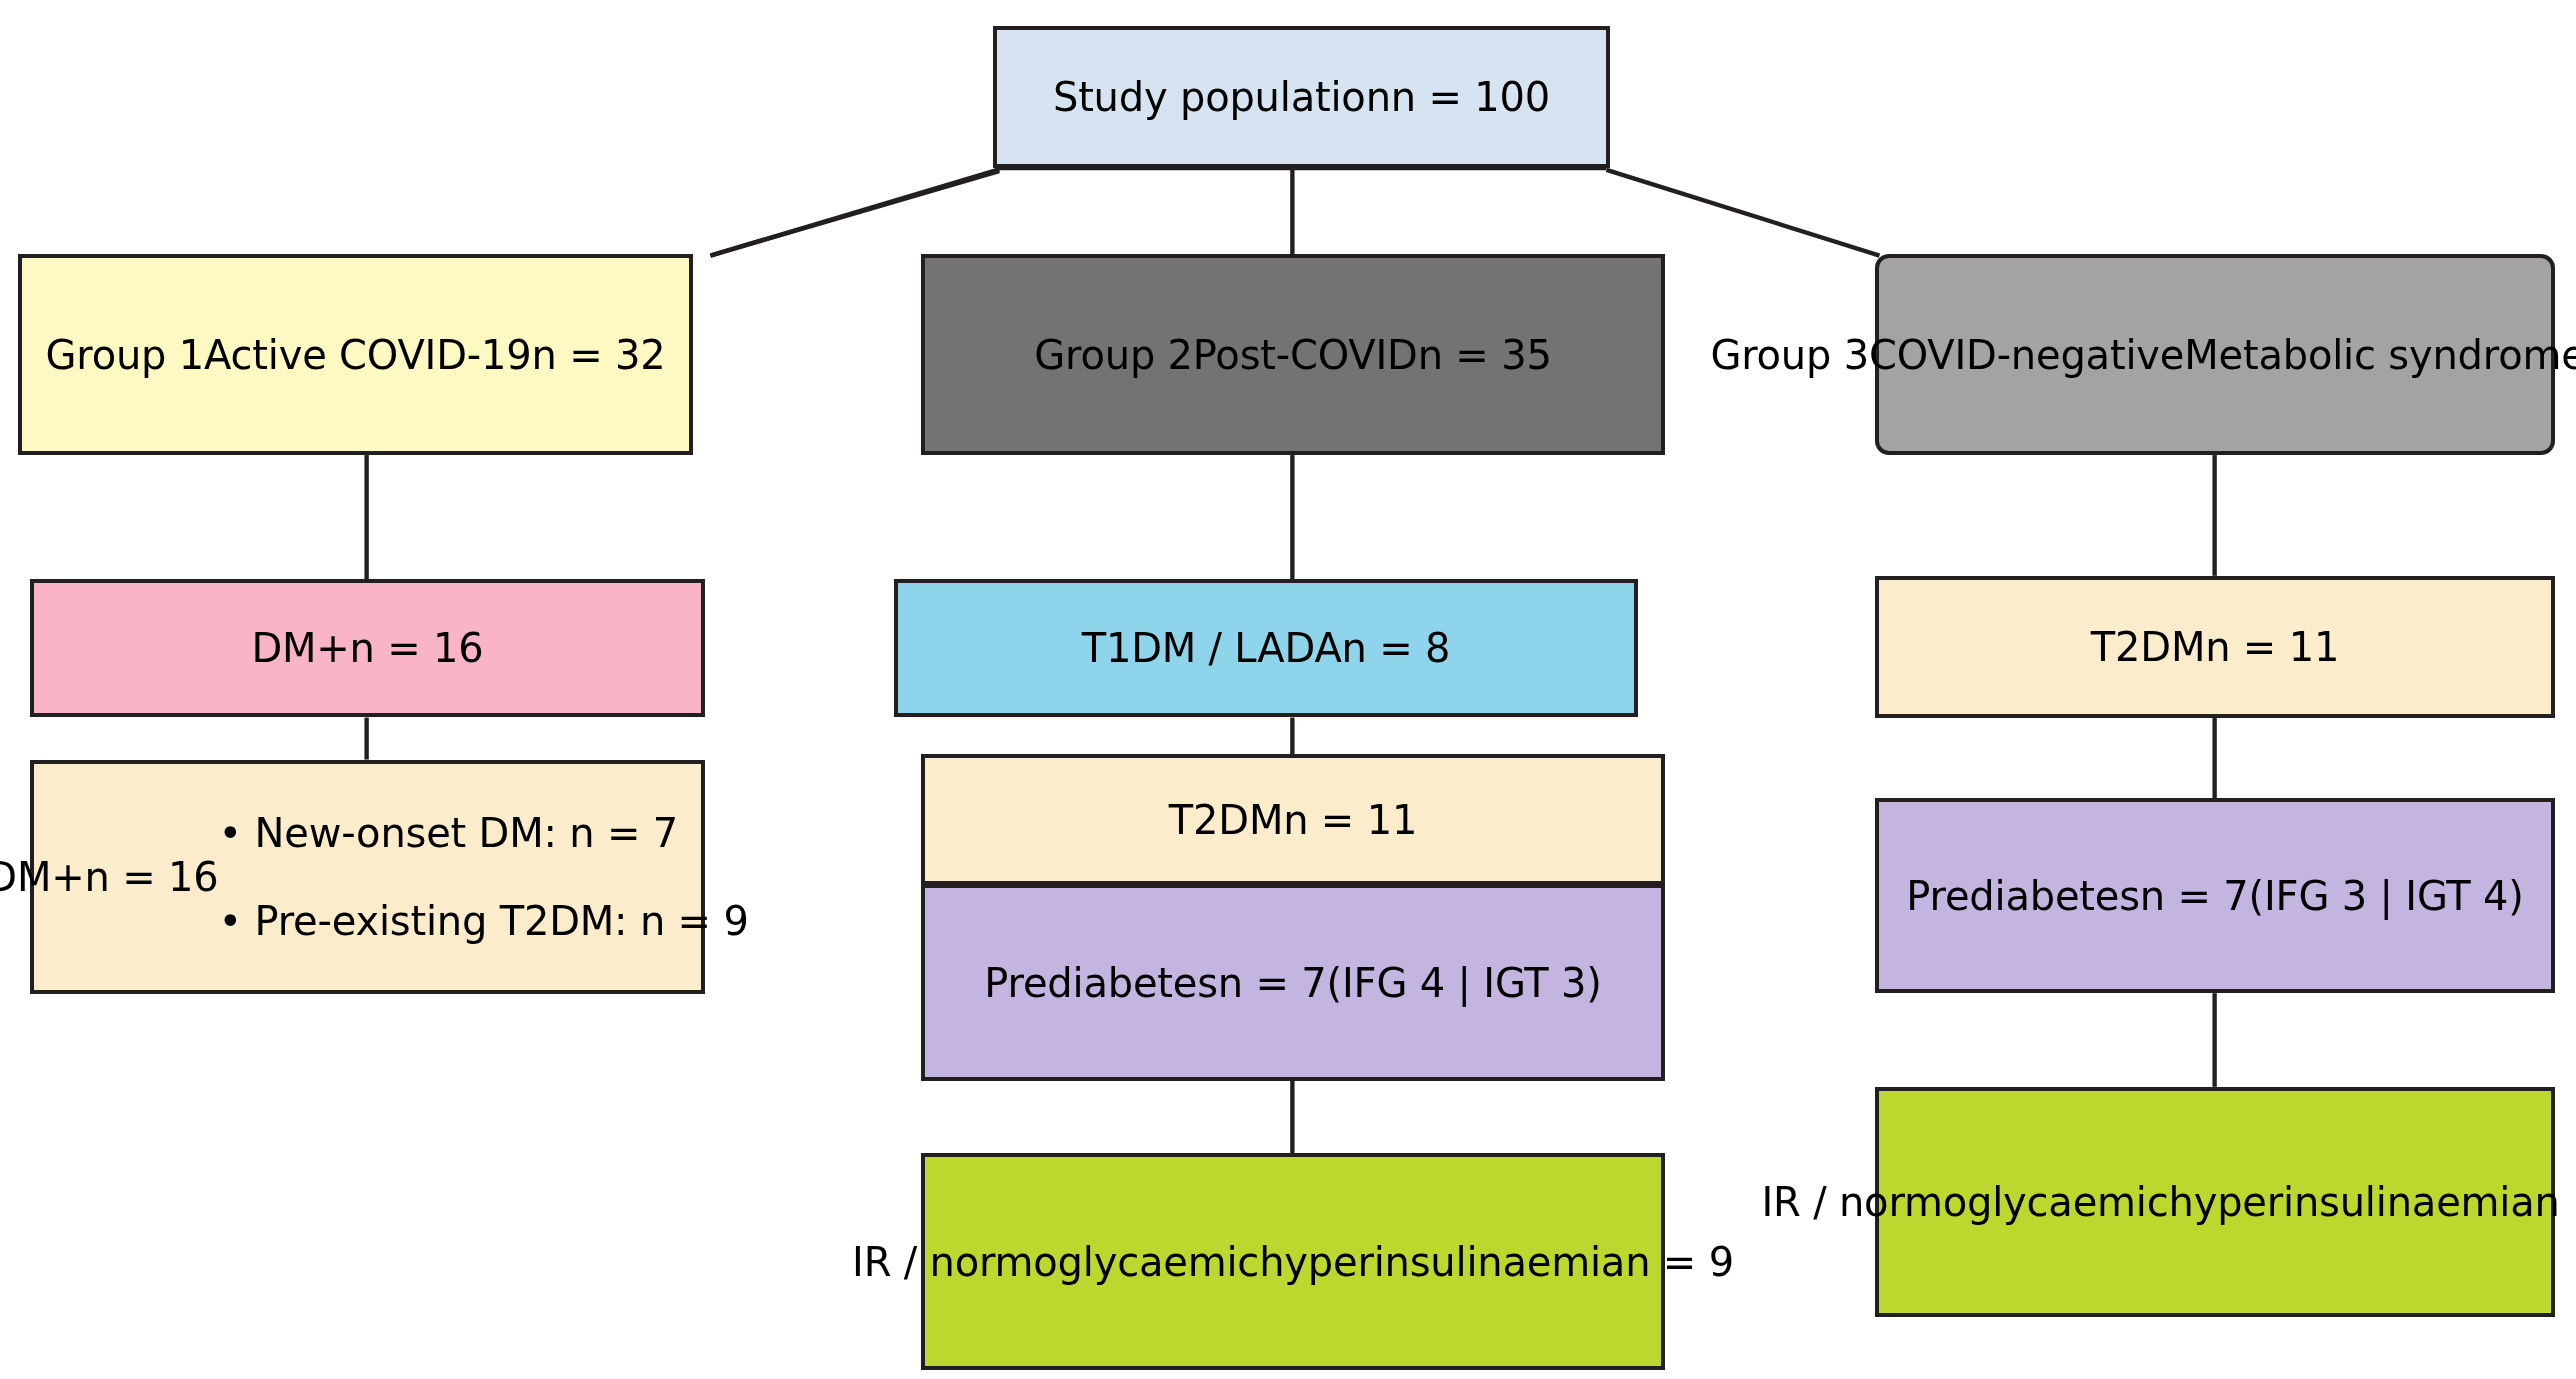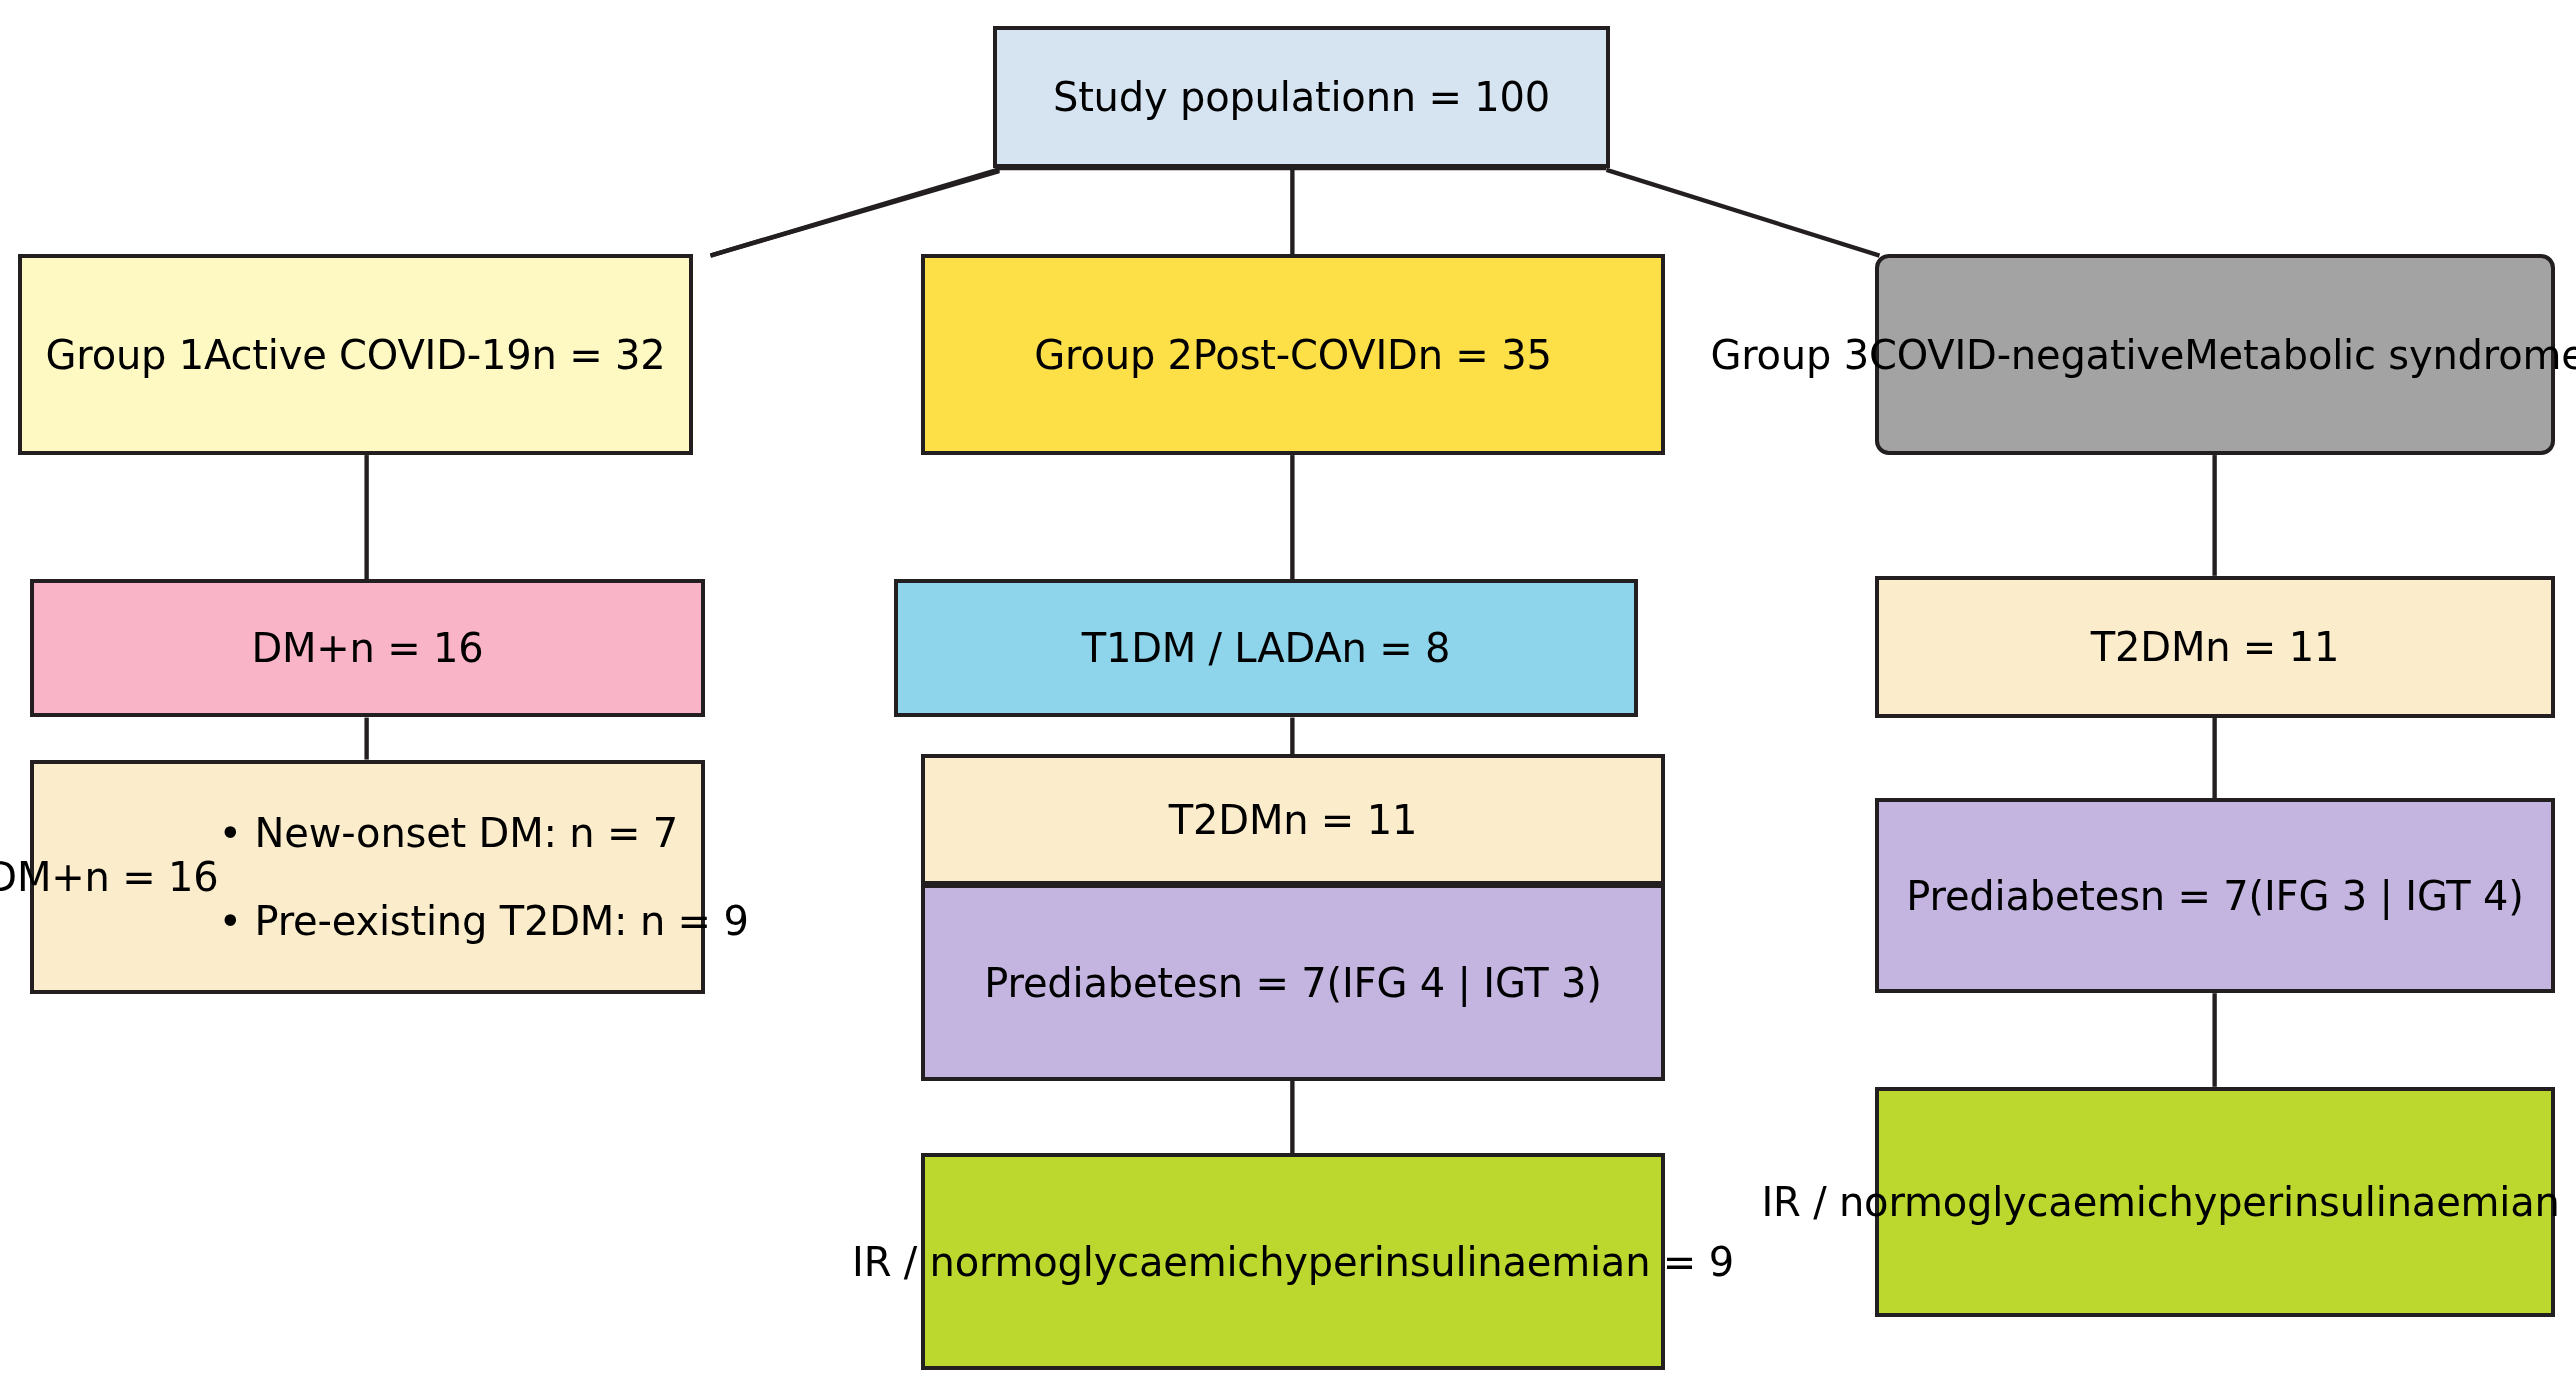--- a/index.html
+++ b/index.html
@@ -82,21 +82,21 @@
     <span class="ln">Study population</span>
     <span class="ln">n = 100</span>
   </div>
 
   <div class="box" style="left:18px; top:254px; width:675px; height:201px; background:#fef9c3;">
     <span class="ln">Group 1</span>
     <span class="ln">Active COVID-19</span>
     <span class="ln">n = 32</span>
   </div>
 
-  <div class="box" style="left:921px; top:254px; width:744px; height:201px; background:#fde047;">
+  <div class="box" style="left:921px; top:254px; width:744px; height:201px; background:#737373;">
     <span class="ln">Group 2</span>
     <span class="ln">Post-COVID</span>
     <span class="ln">n = 35</span>
   </div>
 
   <div class="box" style="left:1875px; top:254px; width:680px; height:201px; background:#a3a3a3;border-radius:14px;">
     <span class="ln">Group 3</span>
     <span class="ln">COVID-negative</span>
     <span class="ln">Metabolic syndrome</span>
     <span class="ln">n = 33</span>

